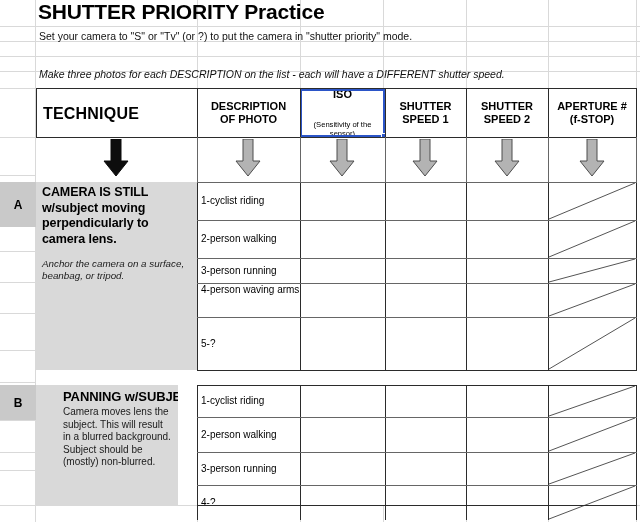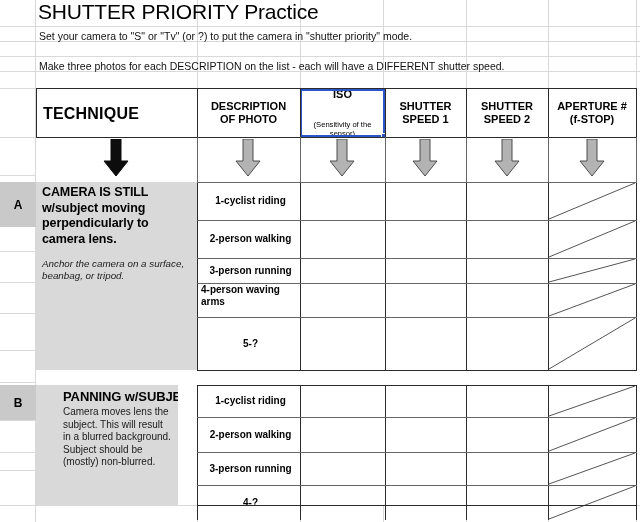--- a/index.html
+++ b/index.html
@@ -50,35 +50,35 @@
 
   
   #title {
     position: absolute;
     left: 38px;
     top: -1px;
     width: 420px;
     height: 26px;
     line-height: 26px;
     font-size: 21px;
-    font-weight: normal;
+    font-weight: bold;
     letter-spacing: -0.2px;
     white-space: nowrap;
   }
   .instr {
     position: absolute;
     left: 39px;
     font-size: 10.5px;
     line-height: 12px;
     white-space: nowrap;
     color: #111111;
   }
   #instr1 { top: 30px; }
   #instr2 { top: 45px; }
-  #instr3 { top: 60px; }
+  #instr3 { top: 68px; font-style: italic; }
 
   
   .hdr {
     position: absolute;
     text-align: center;
     font-weight: bold;
     font-size: 11px;
     line-height: 13px;
     display: flex;
     align-items: center;
@@ -171,27 +171,26 @@
     align-items: center;
     justify-content: center;
     box-sizing: border-box;
   }
 
   
   .desc-cell {
     position: absolute;
     box-sizing: border-box;
     font-size: 10px;
-    font-weight: bold;
+    font-weight: normal;
     line-height: 12px;
     padding-left: 4px;
     display: flex;
     align-items: center;
     color: #000;
-    justify-content: center;
   }
   .desc-cell.top { align-items: flex-start; padding-top: 1px; }
 
   
   .diag {
     position: absolute;
     overflow: visible;
   }
   .diag svg { display: block; }
 </style>

